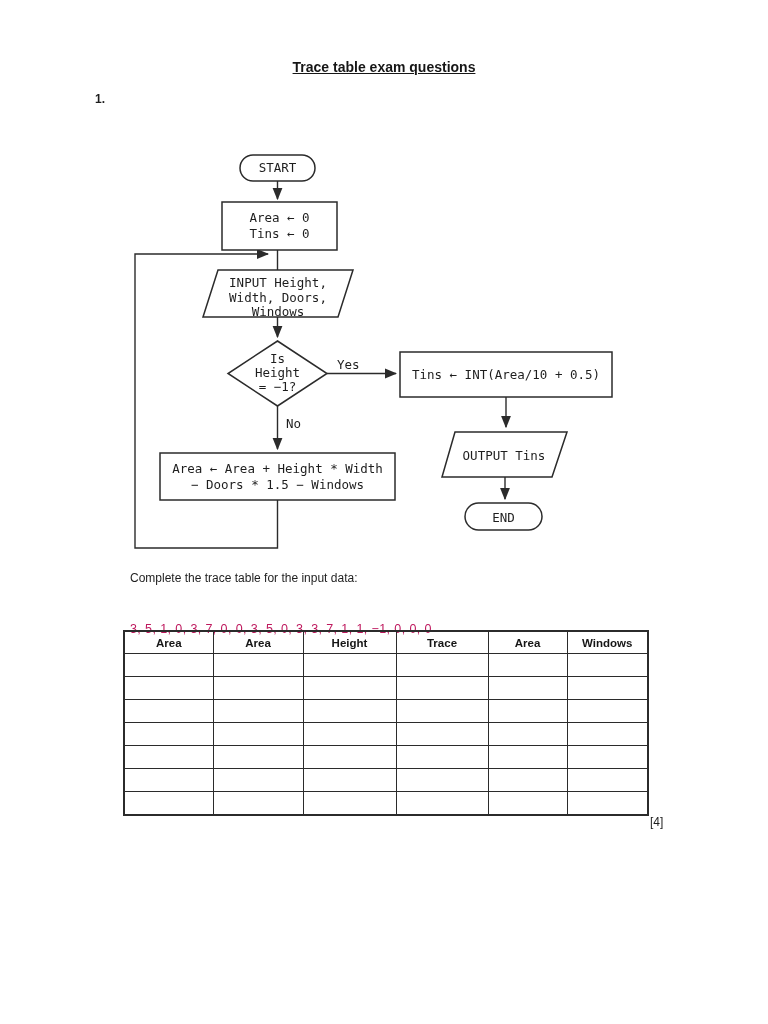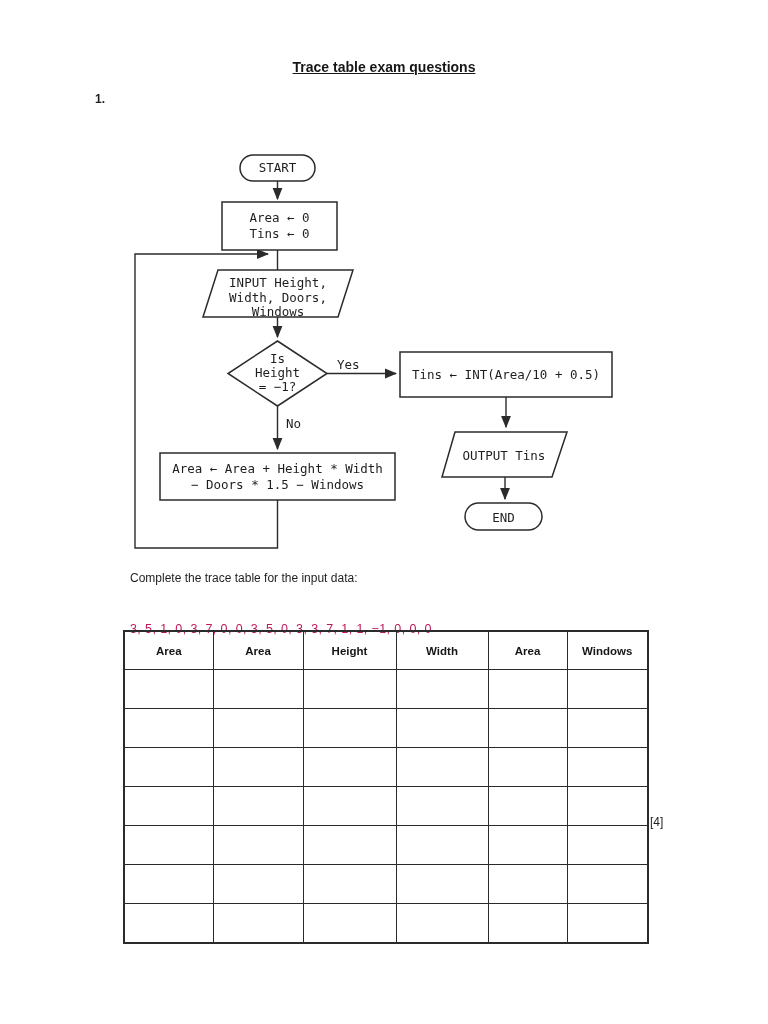--- a/index.html
+++ b/index.html
@@ -35,21 +35,21 @@
   }
   .input-data {
     position:absolute; left:130px; top:598px; font-size:12.5px;
     letter-spacing:0.4px; color:#be185d;margin-top:24px;
   }
   table.trace {
     position:absolute; left:123px; top:630px; width:524px;
     border-collapse:collapse; table-layout:fixed;
     border:2px solid #2b2b2b;
   }
-  table.trace th, table.trace td { border:1.4px solid #2b2b2b; padding:8px; }
+  table.trace th, table.trace td { border:1.4px solid #2b2b2b; padding:0; }
   table.trace th {
     height:21px; font-size:11.5px; font-weight:bold;
     text-align:center; vertical-align:middle; color:#161616;
   }
   table.trace td { height:22px; }
   .marks { position:absolute; left:650px; top:815px; font-size:12px; }
 </style>
 </head>
 <body>
 
@@ -119,21 +119,21 @@
         <col style="width:93px">
       <col style="width:92px">
         <col style="width:79px">
         <col style="width:81px">
     </colgroup>
     <thead>
       <tr>
         <th>Area</th>
         <th>Area</th>
         <th>Height</th>
-        <th>Width</th>
+        <th>Trace</th>
         <th>Area</th>
         <th>Windows</th>
       </tr>
     </thead>
     <tbody>
         <tr>
           <td></td>
           <td></td>
           <td></td>
           <td></td>

